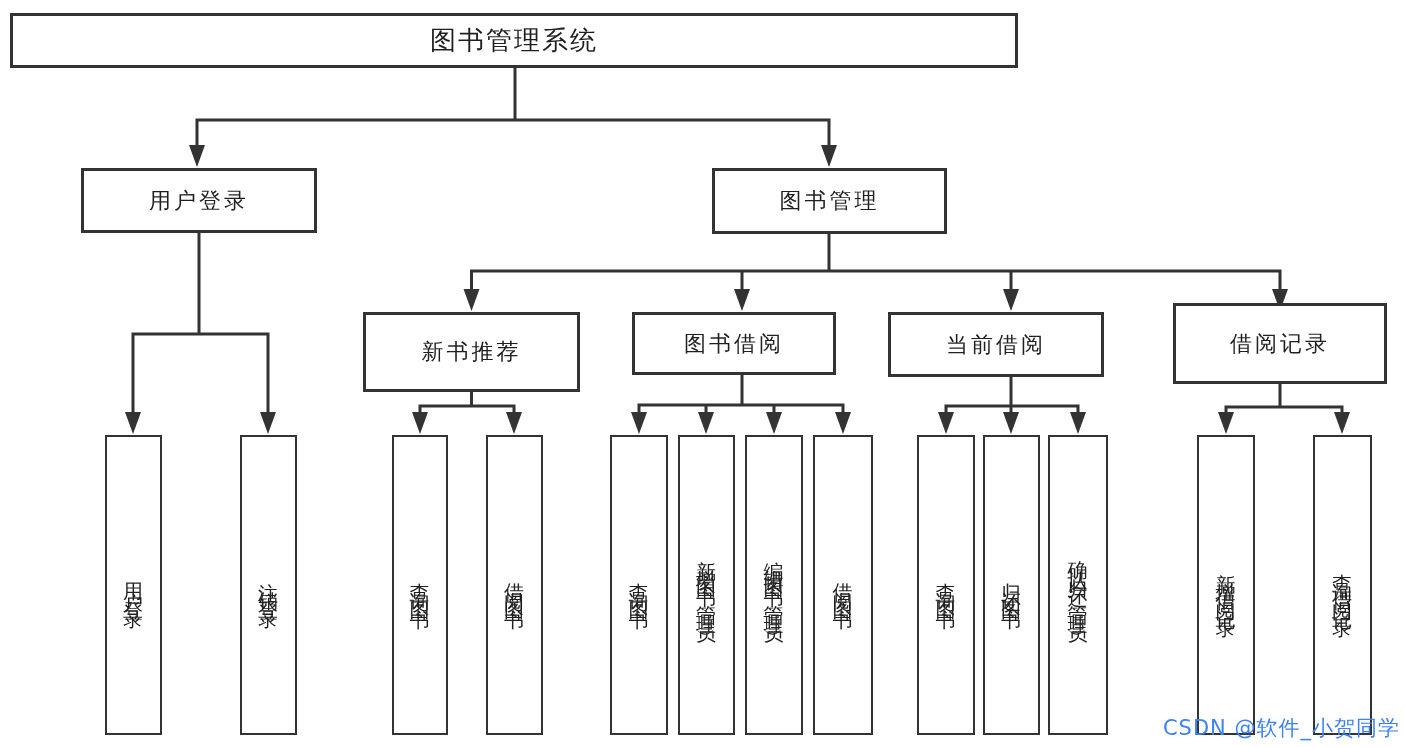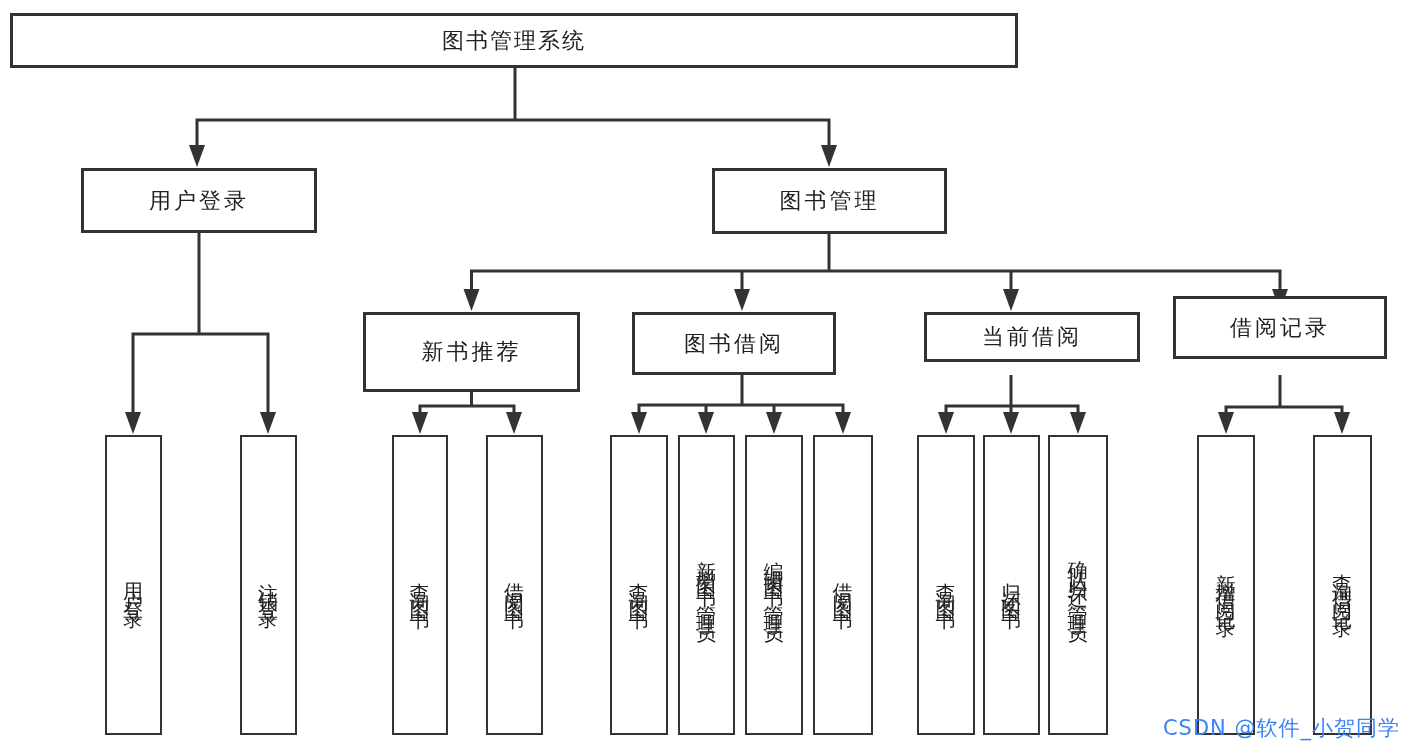--- a/index.html
+++ b/index.html
@@ -28,21 +28,21 @@
     background: #ffffff;
     display: flex;
     align-items: center;
     justify-content: center;
     z-index: 2;
     color: #1f1f1f;
   }
   .box .lbl {
     white-space: nowrap;
   }
-  .lvl1 .lbl { font-size: 22px; letter-spacing: 2px; font-weight: 500; }
+  .lvl1 .lbl { font-size: 26px; letter-spacing: 2px; font-weight: 500; }
   .lvl2 .lbl, .lvl3 .lbl { font-size: 22px; letter-spacing: 3px; font-weight: 500; }
   .vbox { border-width: 2.5px; }
   .vbox .lbl {
     writing-mode: vertical-rl;
     text-orientation: mixed;
     font-size: 20px;
     letter-spacing: 9px;
     line-height: 1;
     white-space: nowrap;
     font-weight: 500;
@@ -106,24 +106,24 @@
   <div class="box lvl2" style="left:712px;top:168px;width:235px;height:66px">
     <span class="lbl">图书管理</span>
   </div>
 
   <div class="box lvl3" style="left:363px;top:312px;width:217px;height:80px">
     <span class="lbl">新书推荐</span>
   </div>
   <div class="box lvl3" style="left:632px;top:312px;width:204px;height:63px">
     <span class="lbl">图书借阅</span>
   </div>
-  <div class="box lvl3" style="left:924px;top:312px;width:216px;height:50px">
+  <div class="box lvl3" style="left:888px;top:312px;width:216px;height:65px">
     <span class="lbl">当前借阅</span>
   </div>
-  <div class="box lvl3" style="left:1173px;top:296px;width:214px;height:63px">
+  <div class="box lvl3" style="left:1173px;top:303px;width:214px;height:81px">
     <span class="lbl">借阅记录</span>
   </div>
 
   <div class="box vbox" style="left:105px;top:435px;width:57px;height:300px">
     <span class="lbl">用户登录</span>
   </div>
   <div class="box vbox" style="left:240px;top:435px;width:57px;height:300px">
     <span class="lbl">注销登录</span>
   </div>
 

